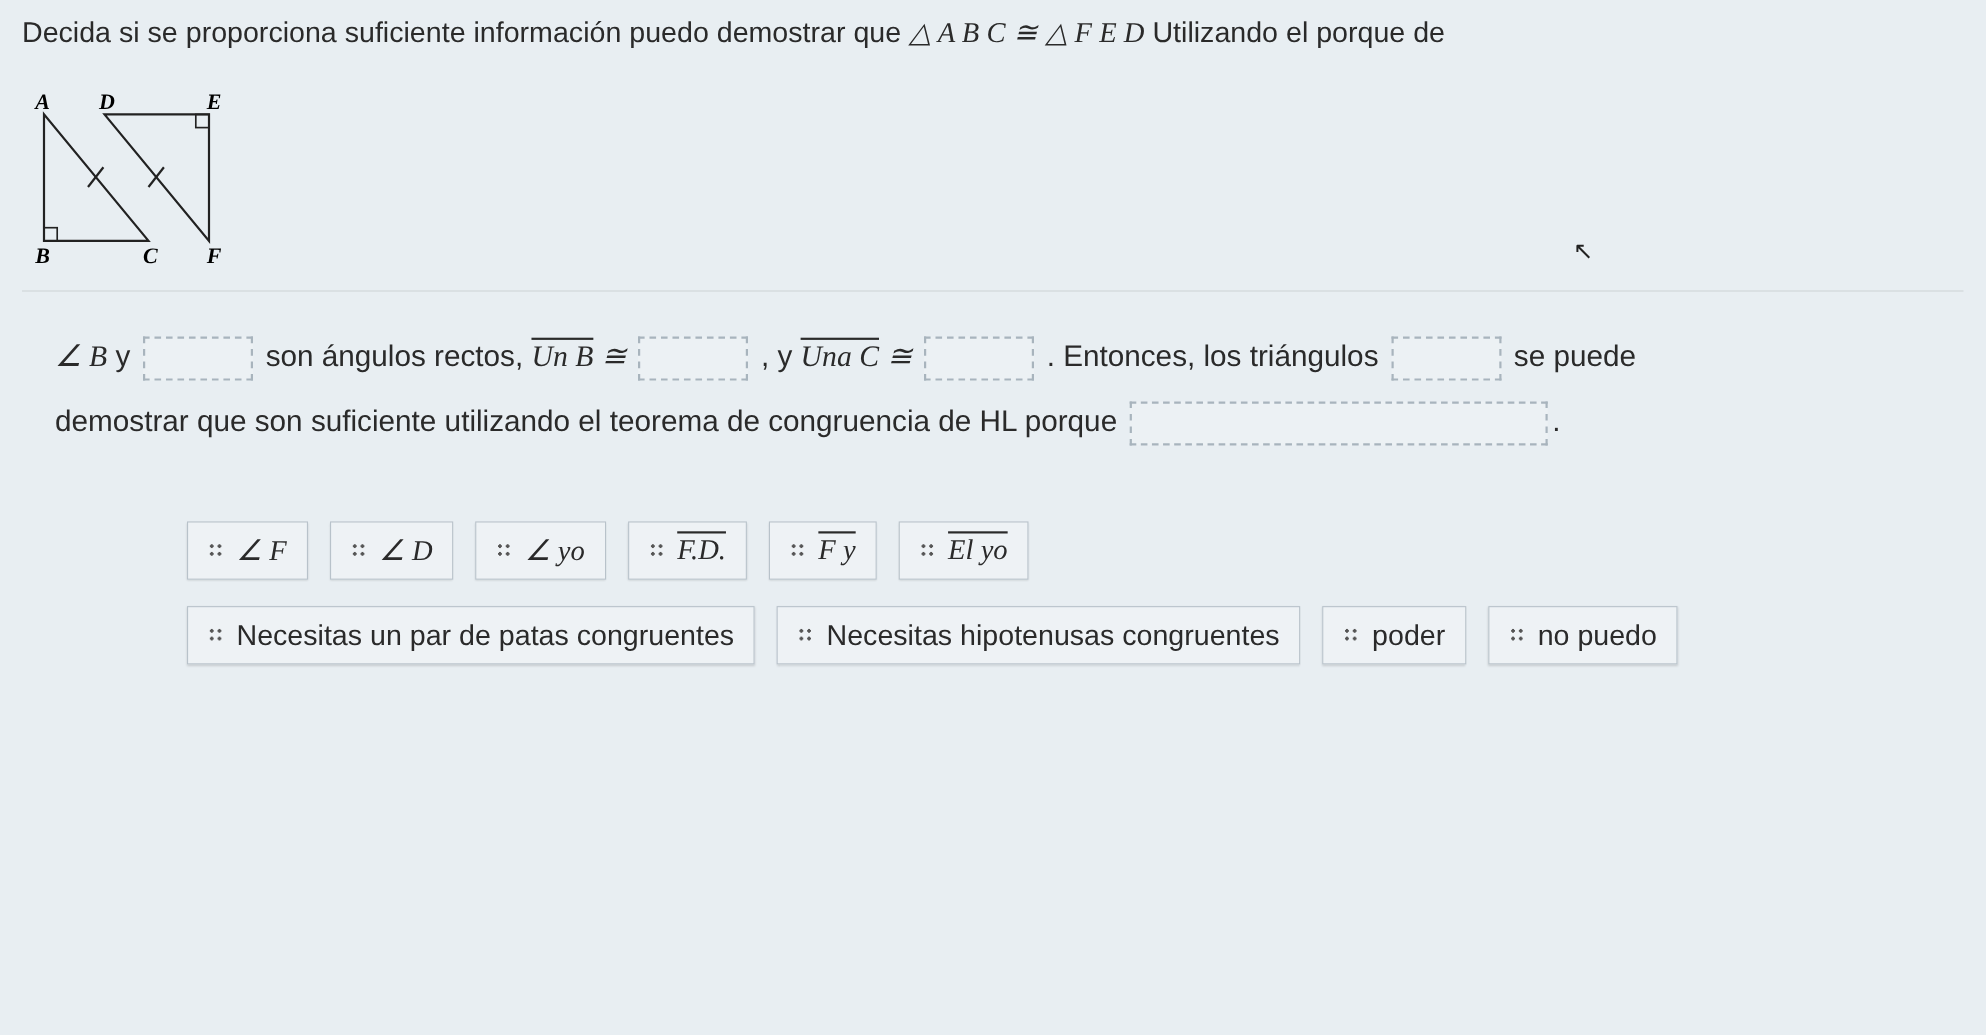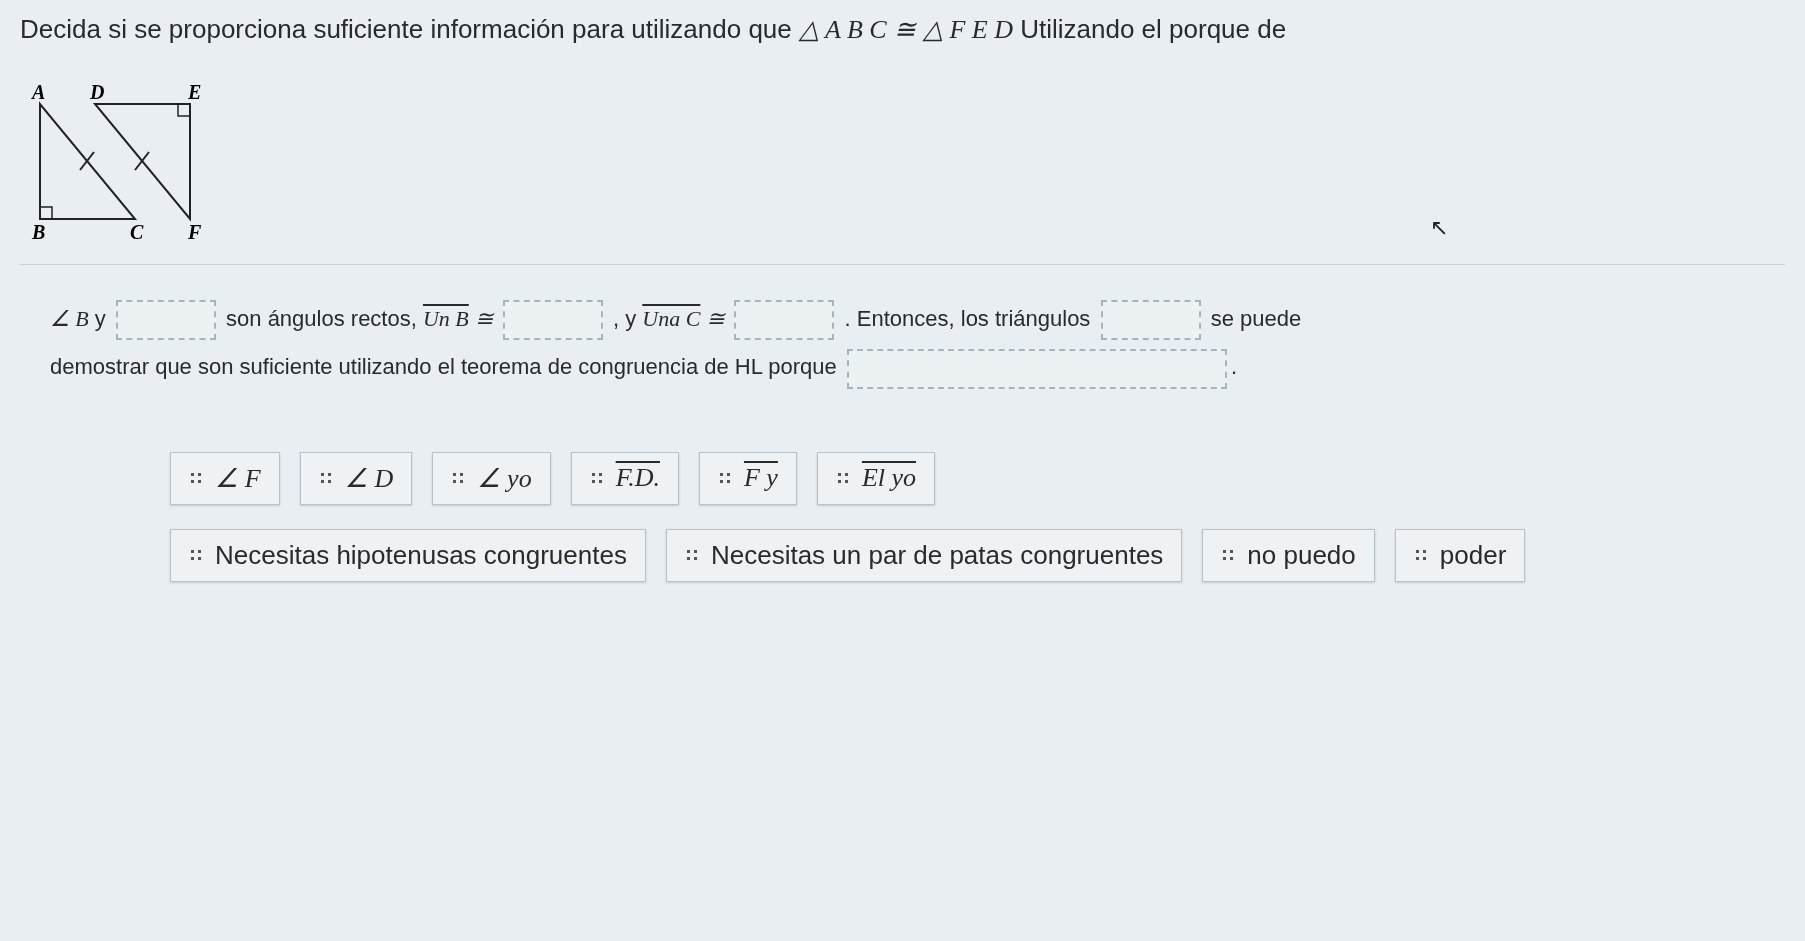--- a/index.html
+++ b/index.html
@@ -20,21 +20,21 @@
   .math-italic { font-style: italic; font-family: 'Times New Roman', serif; }
   .triangle-sym { font-family: 'Times New Roman', serif; }
   .diagram-area {
     margin: 10px 0 30px 0;
     padding-bottom: 20px;
     border-bottom: 1px solid rgba(0,0,0,0.12);
   }
   .fill-paragraph {
     line-height: 2.2;
     margin: 30px 0 50px 30px;
-    font-size: 22px;
+    font-size: 27px;
   }
   .drop-slot {
     display: inline-block;
     min-width: 100px;
     height: 40px;
     border: 2px dashed #a8b4bd;
     vertical-align: middle;
     margin: 0 4px;
     background: rgba(255,255,255,0.2);
   }
@@ -85,21 +85,21 @@
     left: 1430px;
     top: 215px;
     font-size: 22px;
     color: #222;
   }
 </style>
 </head>
 <body>
 
 <div class="question-text">
-  <span>Decida si se proporciona suficiente información para utilizando que </span>
+  <span>Decida si se proporciona suficiente información puedo demostrar que </span>
   <span class="triangle-sym math-italic">△ A B C</span>
   <span class="math-italic">≅</span>
   <span class="triangle-sym math-italic">△ F E D</span>
   <span> Utilizando el porque de</span><br>
 </div>
 
 <div class="diagram-area">
   <svg class="diagram" width="220" height="165" viewBox="0 0 220 165">
 
     <polygon points="20,25 20,140 115,140" fill="none" stroke="#222" stroke-width="2"></polygon>
@@ -168,28 +168,28 @@
         <span class="math-italic overline">F y</span>
       </div>
       <div class="tile">
         <span class="grip"></span>
         <span class="math-italic overline">El yo</span>
       </div>
     </div>
   <div class="tile-row" id="tile-row-2">
       <div class="tile">
         <span class="grip"></span>
+        <span>Necesitas un par de patas congruentes</span>
+      </div>
+      <div class="tile">
+        <span class="grip"></span>
         <span>Necesitas hipotenusas congruentes</span>
       </div>
       <div class="tile">
         <span class="grip"></span>
-        <span>Necesitas un par de patas congruentes</span>
+        <span>poder</span>
       </div>
       <div class="tile">
         <span class="grip"></span>
         <span>no puedo</span>
       </div>
-      <div class="tile">
-        <span class="grip"></span>
-        <span>poder</span>
-      </div>
     </div>
 </div>
 
 </body></html>

